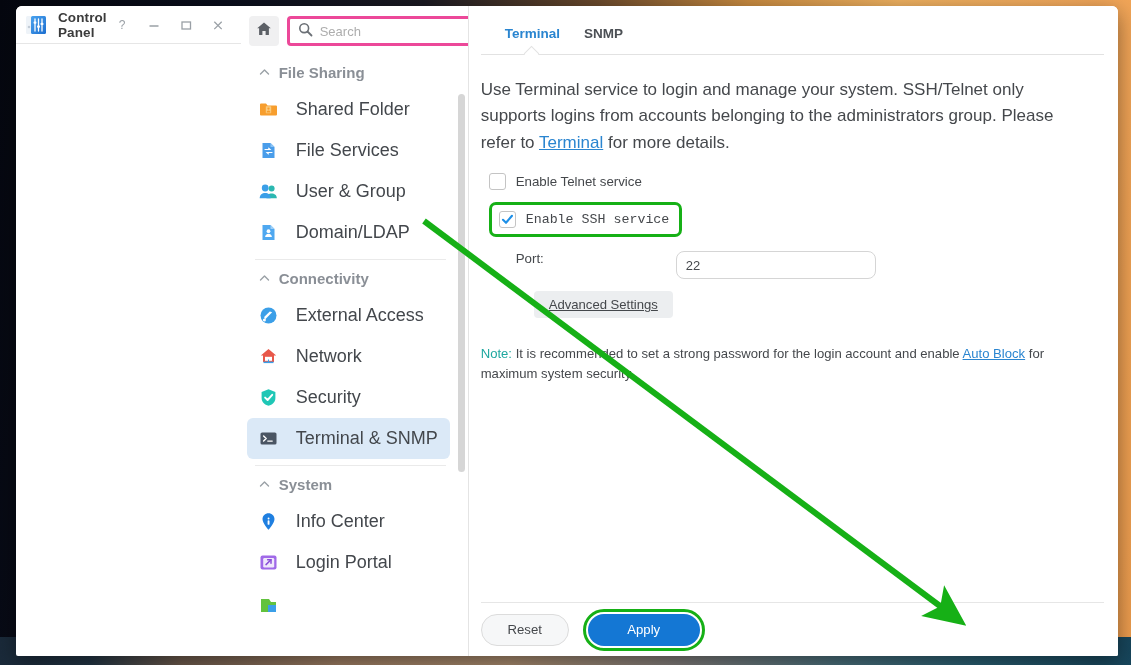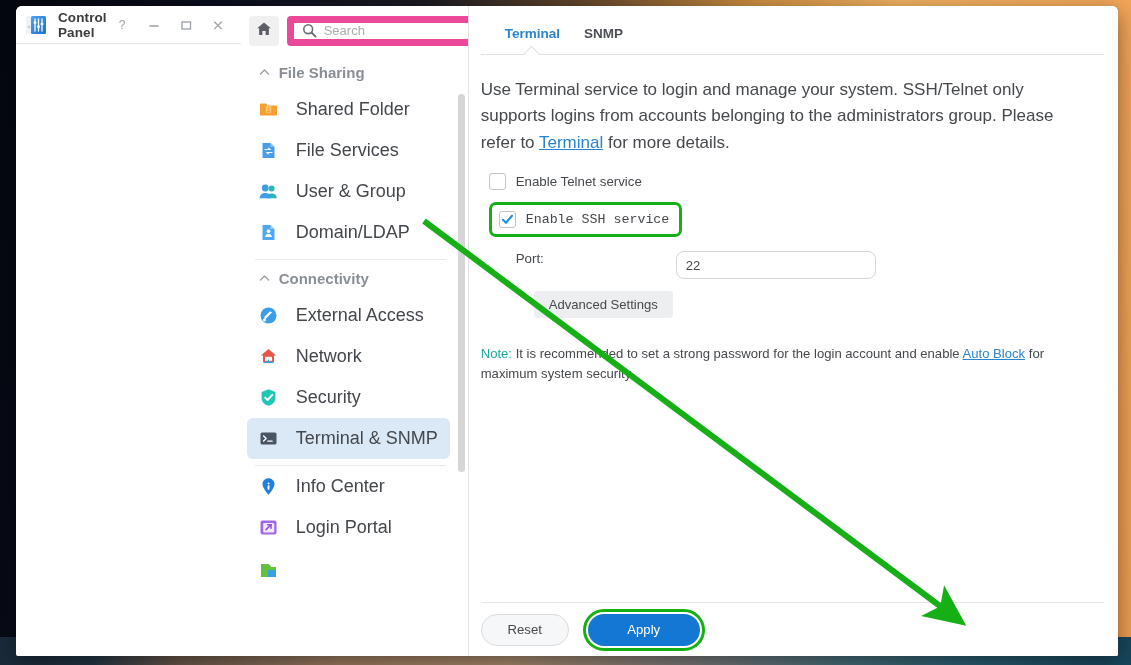--- a/index.html
+++ b/index.html
@@ -100,24 +100,24 @@
     width: 30px; height: 30px;
     flex: 0 0 30px;
     border-radius: 4px;
     background: #f0f0f1;
     display: flex; align-items: center; justify-content: center;
     cursor: pointer;
   }
   #search-wrap {
     flex: 1;
     height: 30px;
-    border: 7px solid #ec4899;
+    border: 3px solid #ec4899;
     border-radius: 4px;
     display: flex;
-    align-items: flex-start;
+    align-items: center;
     padding: 0 8px;
     background: #fff;
   }
   #search-input {
     border: none; outline: none;
     font-size: 13px;
     color: #444;
     flex: 1;
     margin-left: 7px;
     font-family: "Liberation Sans", sans-serif;
@@ -282,20 +282,21 @@
     margin-left: 53px;
     height: 27px;
     padding: 0 15px;
     background: #eceef0;
     border: none;
     border-radius: 4px;
     font-size: 13.1px;
     color: #45484c;
     cursor: pointer;
     font-family: "Liberation Sans", sans-serif;
+    text-decoration: underline;
   }
   #note {
     margin-top: 26px;
     font-size: 13.1px;
     line-height: 1.55;
     color: #45484c;
     max-width: 790px;
   }
   .note-kw { color: #1fa8a0; }
 
@@ -543,20 +544,28 @@
                 <rect x="1.5" y="3.5" width="16" height="12" rx="1.6" fill="#4a5563"></rect>
                 <polyline points="4.6,7 7.2,9.5 4.6,12" fill="none" stroke="#ffffff" stroke-width="1.4" stroke-linecap="round" stroke-linejoin="round"></polyline>
                 <line x1="8.8" y1="12.1" x2="13.2" y2="12.1" stroke="#ffffff" stroke-width="1.4" stroke-linecap="round"></line>
               </svg>
             </span>
             <span class="nav-label">Terminal &amp; SNMP</span>
           </div>
 
           <div class="nav-divider"></div>
 
+          <div class="nav-group-hdr">
+            <span>
+              <svg width="11" height="11" viewBox="0 0 11 11">
+                  <polyline points="1.5,7 5.5,3 9.5,7" fill="none" stroke="#9aa0a6" stroke-width="1.4" stroke-linecap="round" stroke-linejoin="round"></polyline>
+                </svg>
+            </span>
+            <span>System</span>
+          </div>
 
           <div class="nav-item">
             <span class="nav-ico">
               <svg width="19" height="19" viewBox="0 0 19 19">
                 <path d="M9.5 1.2c-3.3 0-6 2.6-6 5.9 0 4.3 6 10.7 6 10.7s6-6.4 6-10.7c0-3.3-2.7-5.9-6-5.9z" fill="#1f7fe0"></path>
                 <rect x="8.6" y="5.6" width="1.9" height="1.9" rx="0.9" fill="#ffffff"></rect>
                 <rect x="8.6" y="8.2" width="1.9" height="4.6" rx="0.9" fill="#ffffff"></rect>
               </svg>
             </span>
             <span class="nav-label">Info Center</span>

